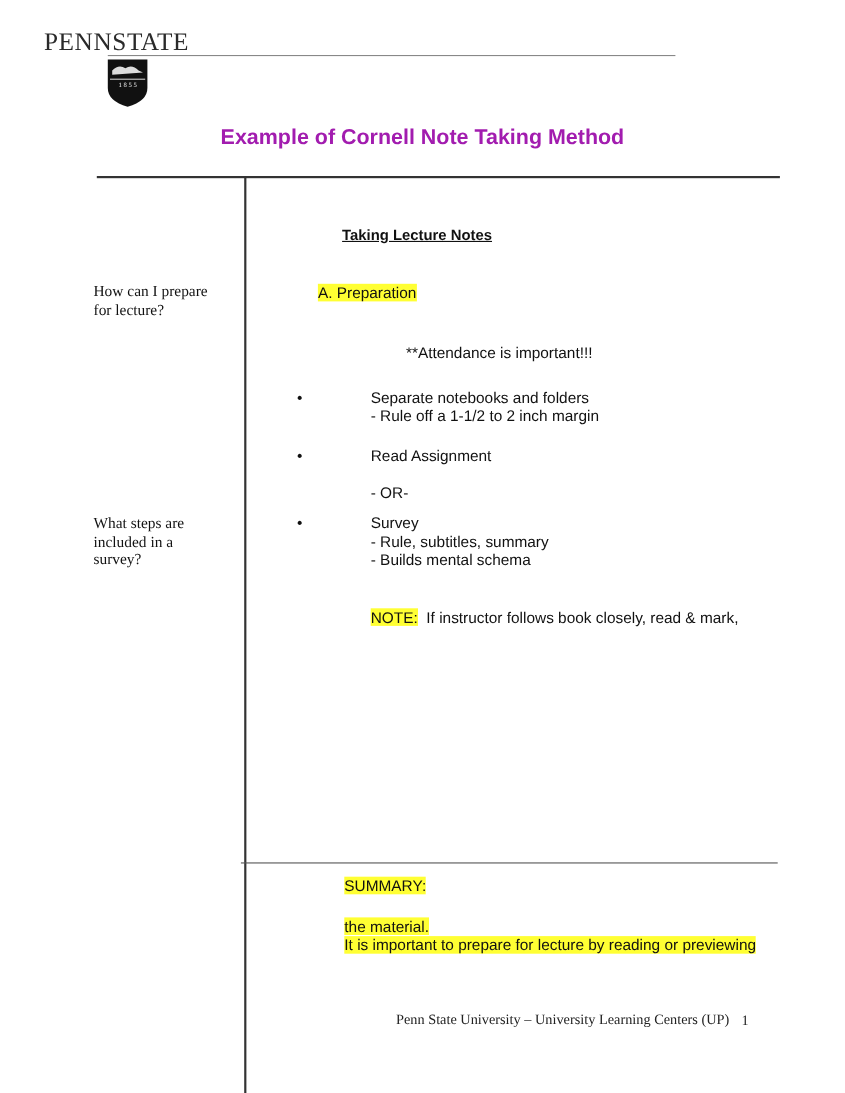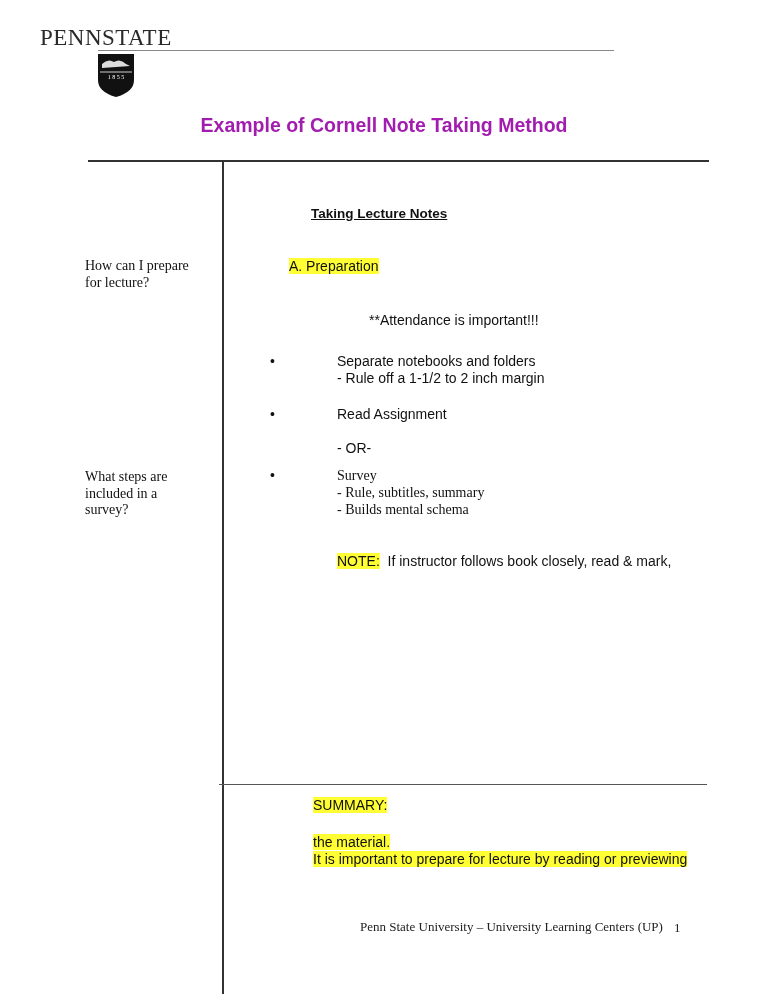--- a/index.html
+++ b/index.html
@@ -62,21 +62,21 @@
   <div>Separate notebooks and folders</div>
   <div>- Rule off a 1-1/2 to 2 inch margin</div>
 </div>
 
 <div class="abs bullet" style="left:270px; top:406px;">•</div>
 <div class="abs note" style="left:295px; top:406px;">Read Assignment</div>
 
 <div class="abs note" style="left:295px; top:440px;text-align:right;">- OR-</div>
 
 <div class="abs bullet" style="left:270px; top:467px;">•</div>
-<div class="abs note" style="left:295px; top:467px;font-family:Liberation Serif, serif;">
+<div class="abs note" style="left:295px; top:467px;">
   <div>Survey</div>
   <div>- Rule, subtitles, summary</div>
   <div>-  Builds mental schema</div>
 </div>
 
 <div class="abs note" style="left:295px; top:553px; width:400px;">
   <div><span class="hl">NOTE:</span><span style="white-space:pre;">  If instructor follows book closely, read &amp; mark,</span></div>
 </div>
 
 <div class="abs note" style="left:271px; top:797px;"><span class="hl">SUMMARY:</span></div>

